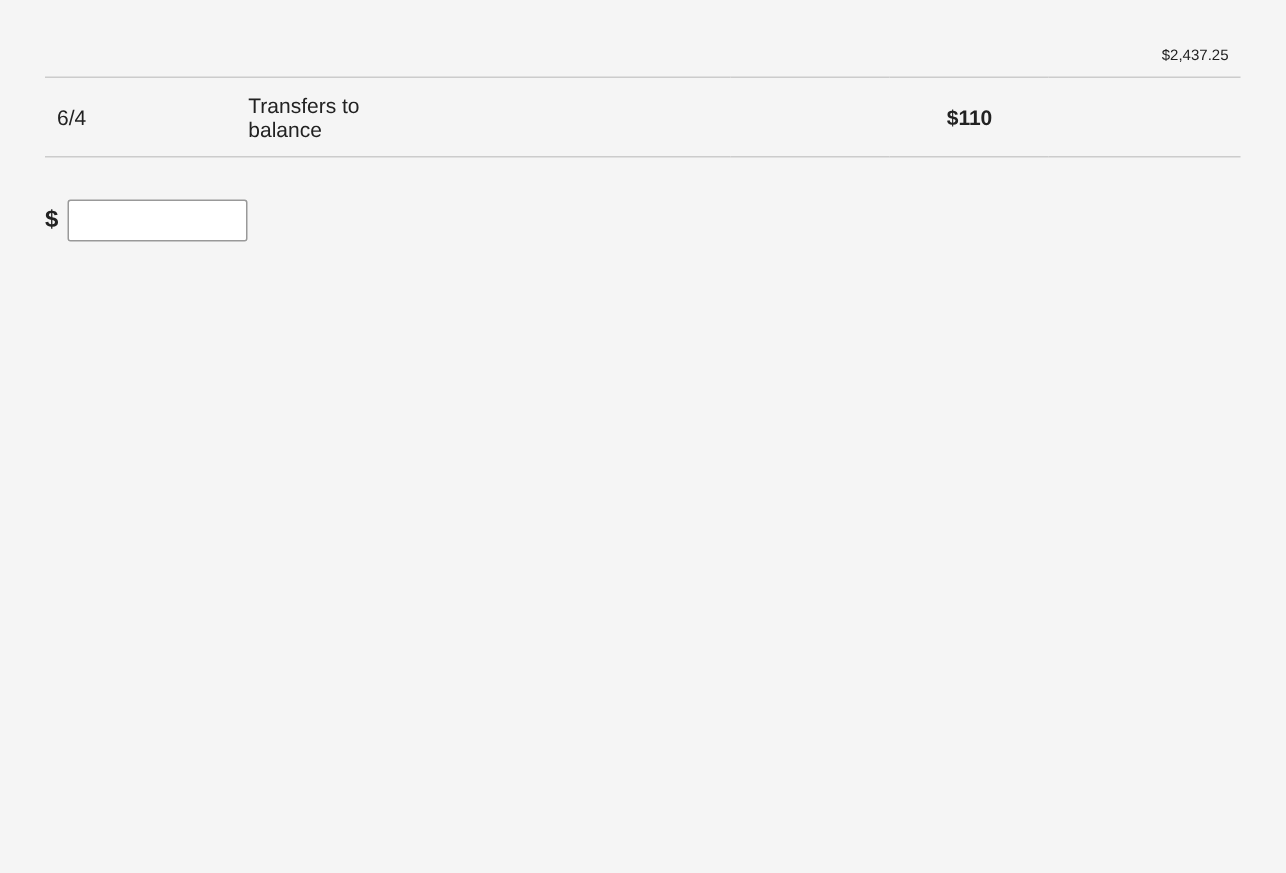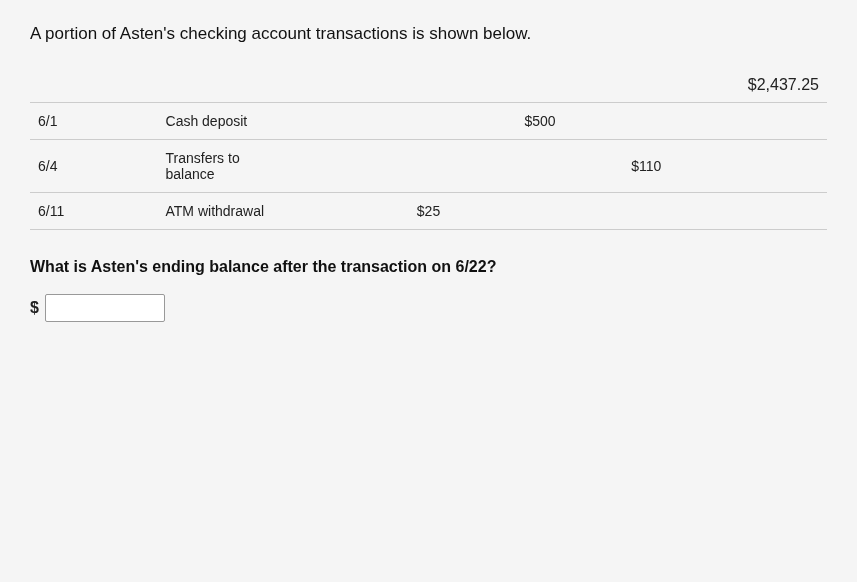--- a/index.html
+++ b/index.html
@@ -54,21 +54,21 @@
       font-size: 14px;
       padding: 4px 8px 6px 8px;
       vertical-align: top;
       border-bottom: 2px solid #444;
     }
 
     .col-date { width: 120px; }
     .col-desc { width: 200px; }
     .col-with { width: 110px; text-align: center; }
     .col-dep  { width: 100px; text-align: center; }
-    .col-trans { width: 100px; text-align: center; }
+    .col-trans { width: 100px; text-align: center; font-weight: bold; }
     .col-bal  { width: 120px; text-align: right; }
 
     .data-row td {
       padding: 10px 8px;
       font-size: 14px;
       vertical-align: middle;
       border-bottom: 1px solid #ccc;
     }
 
     .data-row td.col-with,
@@ -76,21 +76,21 @@
     .data-row td.col-trans {
       text-align: center;
     }
 
     .data-row td.col-bal {
       text-align: right;
     }
 
     .opening-balance-row td {
       padding: 8px 8px;
-      font-size: 16px;
+      font-size: 10px;
       border-bottom: 1px solid #ccc;
     }
 
     .question-text {
       font-size: 16px;
       font-weight: bold;
       margin-bottom: 18px;
       color: #111;
     }
 
@@ -119,21 +119,20 @@
       text-align: center;
       font-weight: bold;
       padding-bottom: 2px;
     }
   </style>
 </head>
 <body>
 
 <div class="page-container">
 
-  <div class="intro-text">A portion of Asten's checking account transactions is shown below.</div>
 
   <div class="table-wrapper">
     <table>
 
       <colgroup>
         <col style="width:120px">
         <col style="width:200px">
         <col style="width:110px">
         <col style="width:100px">
         <col style="width:100px">
@@ -145,54 +144,37 @@
 
         <tr class="opening-balance-row">
           <td></td>
           <td></td>
           <td></td>
           <td></td>
           <td></td>
           <td class="col-bal">$2,437.25</td>
         </tr>
 
-        <tr class="data-row">
-          <td class="col-date">6/1</td>
-          <td class="col-desc">Cash deposit</td>
-          <td class="col-with"></td>
-          <td class="col-dep">$500</td>
-          <td class="col-trans"></td>
-          <td class="col-bal"></td>
-        </tr>
 
         <tr class="data-row">
           <td class="col-date">6/4</td>
           <td class="col-desc">
             <span>Transfers to</span><br>
             <span>balance</span>
           </td>
           <td class="col-with"></td>
           <td class="col-dep"></td>
           <td class="col-trans">$110</td>
           <td class="col-bal"></td>
         </tr>
 
-        <tr class="data-row">
-          <td class="col-date">6/11</td>
-          <td class="col-desc">ATM withdrawal</td>
-          <td class="col-with">$25</td>
-          <td class="col-dep"></td>
-          <td class="col-trans"></td>
-          <td class="col-bal"></td>
-        </tr>
 
       </tbody>
     </table>
   </div>
 
-  <div class="question-text">What is Asten's ending balance after the transaction on 6/22?</div>
 
   <div class="answer-row">
     <span class="dollar-sign">$</span>
     <input class="answer-input" type="text" value="" style="">
   </div>
 
 </div>
 
 </body></html>

